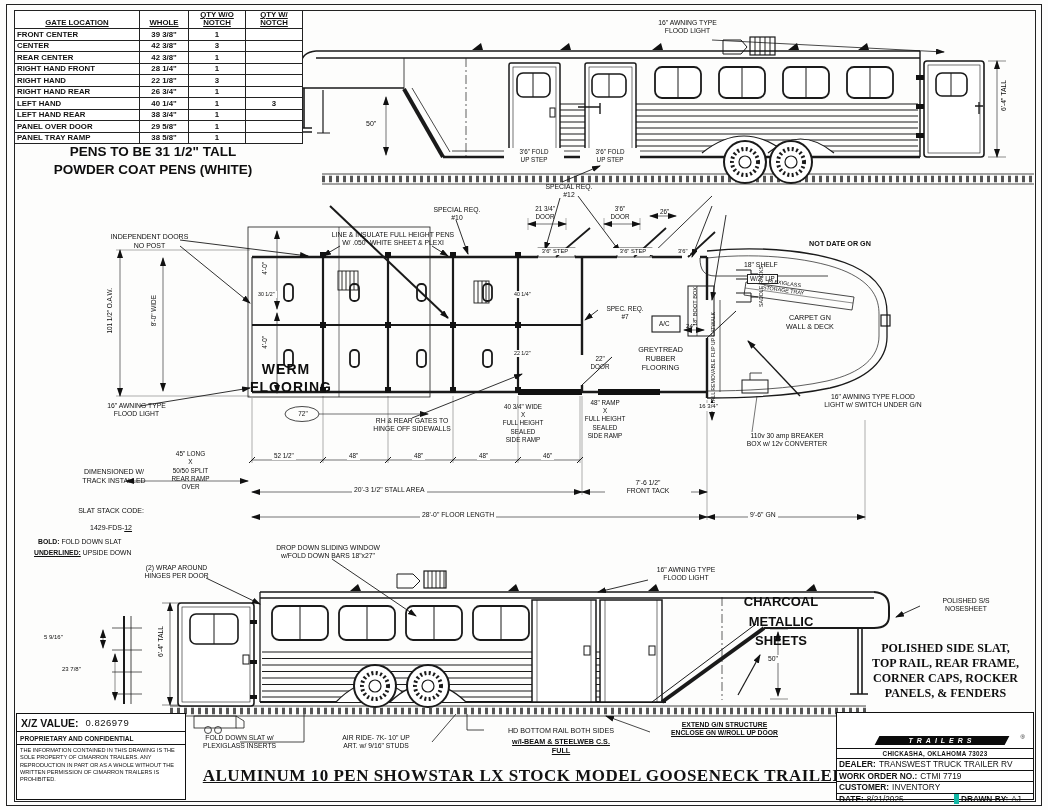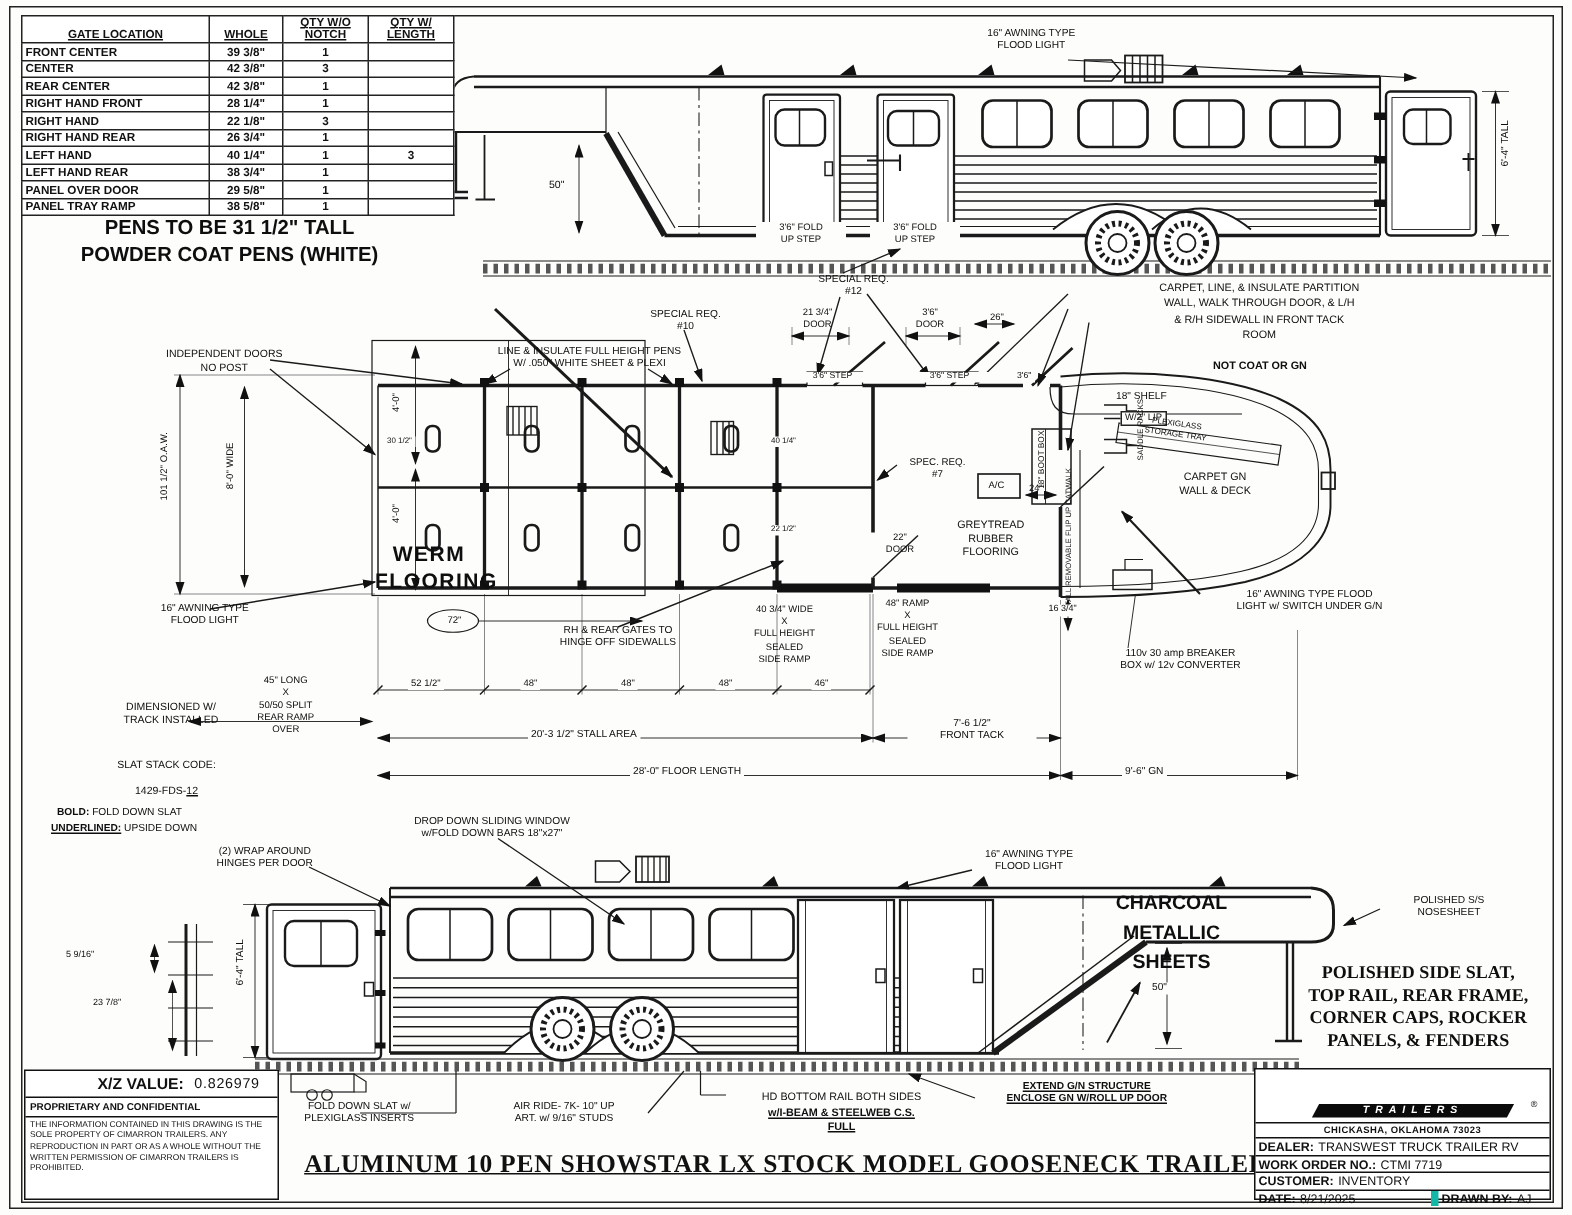--- a/index.html
+++ b/index.html
@@ -21,21 +21,21 @@
   
   table.gate{position:absolute;left:14px;top:10px;border-collapse:collapse;background:#fff;
              font-size:7.8px;font-weight:bold;color:#111;}
   table.gate th,table.gate td{border:1px solid #222;padding:0 2px;height:10.5px;line-height:1.05;}
   table.gate th{font-size:7.8px;text-decoration:underline;white-space:pre-line;text-align:center;vertical-align:bottom;padding-bottom:1px;}
   table.gate td{text-align:center;}
   table.gate td:first-child{text-align:left;}
   
   .xz{position:absolute;left:16px;top:713px;width:170px;height:87px;border:1.4px solid #111;background:#fff;box-sizing:border-box;}
   .xz-row{height:18px;border-bottom:1.4px solid #111;display:flex;align-items:center;gap:7px;padding:0 4px;box-sizing:border-box;}
-  .xz-lab{font-weight:bold;font-size:10.5px;margin-left:44px;}
+  .xz-lab{font-weight:bold;font-size:10.5px;}
   .xz-val{font-size:9.5px;letter-spacing:.5px;}
   .prop-t{font-size:6.6px;font-weight:bold;padding:3px 3px 2px;}
   .prop-x{font-size:5.6px;line-height:1.3;padding:2px 3px;border-top:1px solid #111;}
   
   .tblock{position:absolute;left:836px;top:712px;width:198px;height:88px;border:1.5px solid #111;background:#fff;box-sizing:border-box;}
   .tb-logo{position:relative;height:35px;}
   .brand{position:absolute;left:0;right:0;top:-5px;text-align:center;font-family:"Liberation Serif",serif;
          font-style:italic;font-weight:bold;font-size:27px;color:#0b0b0b;}
   .brand-bar{position:absolute;left:40px;top:23px;width:130px;height:9px;background:#0b0b0b;transform:skewX(-28deg);}
   .brand-bar span{display:block;color:#fff;font-size:7px;font-weight:bold;font-style:italic;letter-spacing:4px;line-height:9px;text-align:center;transform:skewX(28deg);}
@@ -338,21 +338,21 @@
   </svg>
 
   <table class="gate">
     <tbody>
         <tr>
       <th style="width:120px">GATE LOCATION</th>
       <th style="width:44px">WHOLE</th>
       <th style="width:52px">QTY W/O
 NOTCH</th>
       <th style="width:52px">QTY W/
-LENGTH</th>
+NOTCH</th>
     </tr>
     <tr>
           <td>FRONT CENTER</td>
           <td>39 3/8"</td>
           <td>1</td>
           <td></td>
         </tr>
     <tr>
           <td>CENTER</td>
           <td>42 3/8"</td>
@@ -419,25 +419,21 @@
   <div class="lbl ctr bgw" style="left:504px;top:148px;width:56px;font-size:6.3px;">3'6" FOLD
 UP STEP</div>
   <div class="lbl ctr bgw" style="left:580px;top:148px;width:56px;font-size:6.3px;">3'6" FOLD
 UP STEP</div>
   <div class="lbl vl" style="left:1000px;top:80px;font-size:6.8px;">6'-4" TALL</div>
 
   <div class="lbl ctr" style="left:538px;top:183px;width:62px;font-size:6.8px;">SPECIAL REQ.
 #12</div>
   <div class="lbl ctr" style="left:426px;top:206px;width:62px;font-size:6.8px;">SPECIAL REQ.
 #10</div>
-  <div class="lbl ctr" style="left:712px;top:187px;width:255px;font-size:7.2px;line-height:1.45;">CARPET, LINE, &amp; INSULATE PARTITION
-WALL, WALK THROUGH DOOR, &amp; L/H
-&amp; R/H SIDEWALL IN FRONT TACK
-ROOM</div>
-  <div class="lbl ctr b" style="left:775px;top:239px;width:130px;font-size:7.2px;">NOT COAT OR GN</div>
+  <div class="lbl ctr b" style="left:775px;top:239px;width:130px;font-size:7.2px;">NOT DATE OR GN</div>
   <div class="lbl ctr" style="left:92px;top:233px;width:115px;">INDEPENDENT DOORS
 NO POST</div>
   <div class="lbl ctr" style="left:298px;top:231px;width:190px;font-size:6.8px;">LINE &amp; INSULATE FULL HEIGHT PENS
 W/ .050" WHITE SHEET &amp; PLEXI</div>
   <div class="lbl ctr" style="left:522px;top:205px;width:46px;font-size:6.3px;">21 3/4"
 DOOR</div>
   <div class="lbl ctr" style="left:598px;top:205px;width:44px;font-size:6.3px;">3'6"
 DOOR</div>
   <div class="lbl" style="left:660px;top:208px;font-size:6.3px;">26"</div>
   <div class="lbl ctr bgw" style="left:528px;top:248px;width:50px;font-size:5.8px;">3'6" STEP</div>

